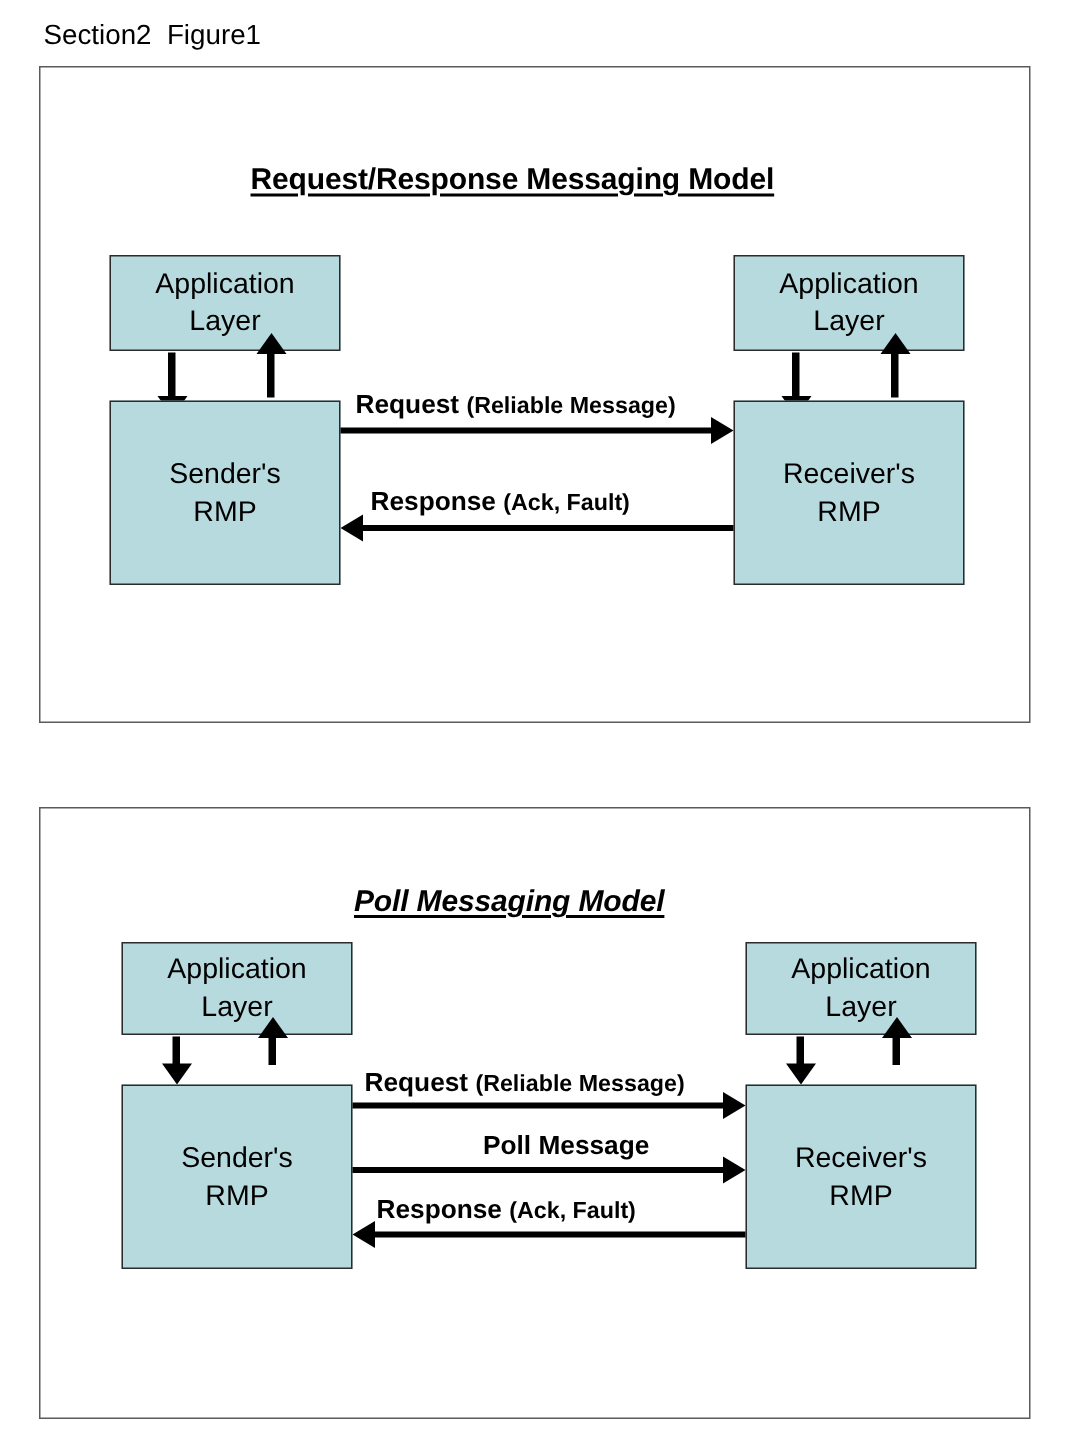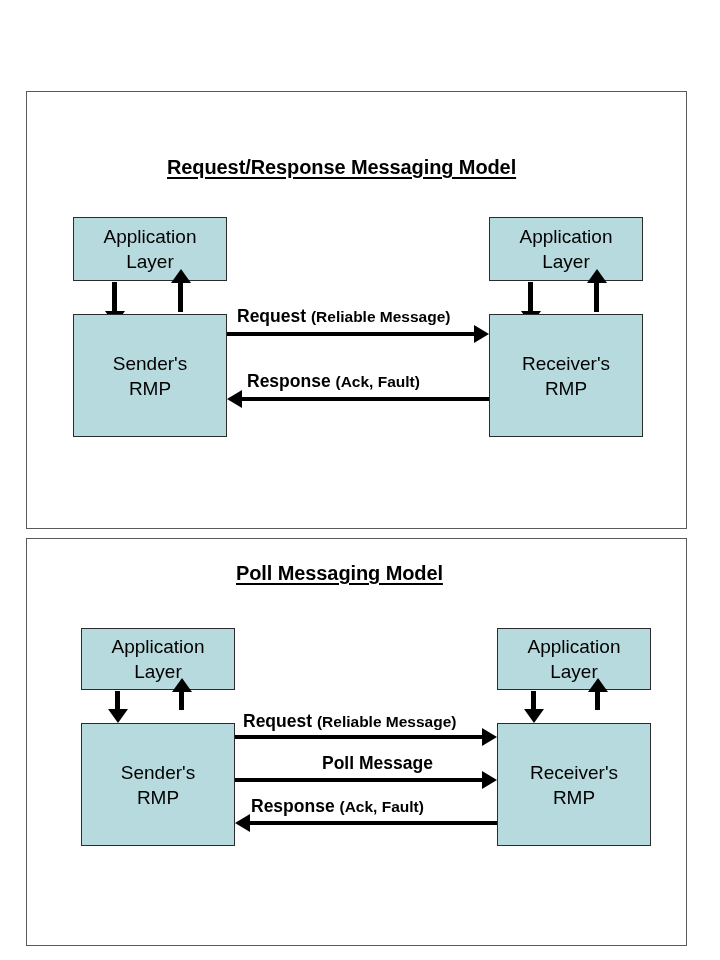--- a/index.html
+++ b/index.html
@@ -27,21 +27,21 @@
   }
   #caption-1 { left: 29px; top: 12px; }
   #caption-2 { left: 29px; top: 508px; }
 
   .figure-frame {
     position: absolute;
     border: 1.5px solid #5a5a5a;
     background: #ffffff;
     box-sizing: border-box;
   }
-  #figure-1 { left: 26px; top: 44px; width: 661px; height: 438px; margin-top: 47px; }
+  #figure-1 { left: 26px; top: 44px; width: 661px; height: 438px; }
   #figure-2 { left: 26px; top: 538px; width: 661px; height: 408px; }
 
   .fig-title {
     position: absolute;
     font-size: 20px;
     font-weight: bold;
     text-decoration: underline;
     text-underline-offset: 3px;
     white-space: nowrap;
     letter-spacing: -0.1px;
@@ -95,20 +95,21 @@
     font-weight: bold;
   }
   .arrow-label .big { font-size: 17.5px; }
   .arrow-label .small { font-size: 15.5px; }
 </style>
 </head>
 <body>
 
 <div class="page">
 
+  <div class="caption" id="caption-1">Section2  Figure1</div>
 
   <div class="figure-frame" id="figure-1">
 
     <div class="fig-title" style="left:140px; top:64px;">Request/Response Messaging Model</div>
 
     <div class="node-box" style="left:46px; top:125px; width:154px; height:64px;">
       <span class="ln">Application</span>
       <span class="ln">Layer</span>
     </div>
 
@@ -155,21 +156,21 @@
     </div>
     <div class="h-arrow left" style="left:214px; top:305px; width:248px;">
       <span class="head"></span>
     </div>
 
   </div>
 
 
   <div class="figure-frame" id="figure-2">
 
-    <div class="fig-title" style="left:209px; top:23px;">Poll Messaging Model</div>
+    <div class="fig-title" style="left:209px; top:51px;font-style:italic;">Poll Messaging Model</div>
 
     <div class="node-box" style="left:54px; top:89px; width:154px; height:62px;">
       <span class="ln">Application</span>
       <span class="ln">Layer</span>
     </div>
 
     <div class="v-arrow down" style="left:88px; top:152px; height:19px;">
       <span class="head"></span>
     </div>
     <div class="v-arrow up" style="left:152px; top:152px; height:19px;">

